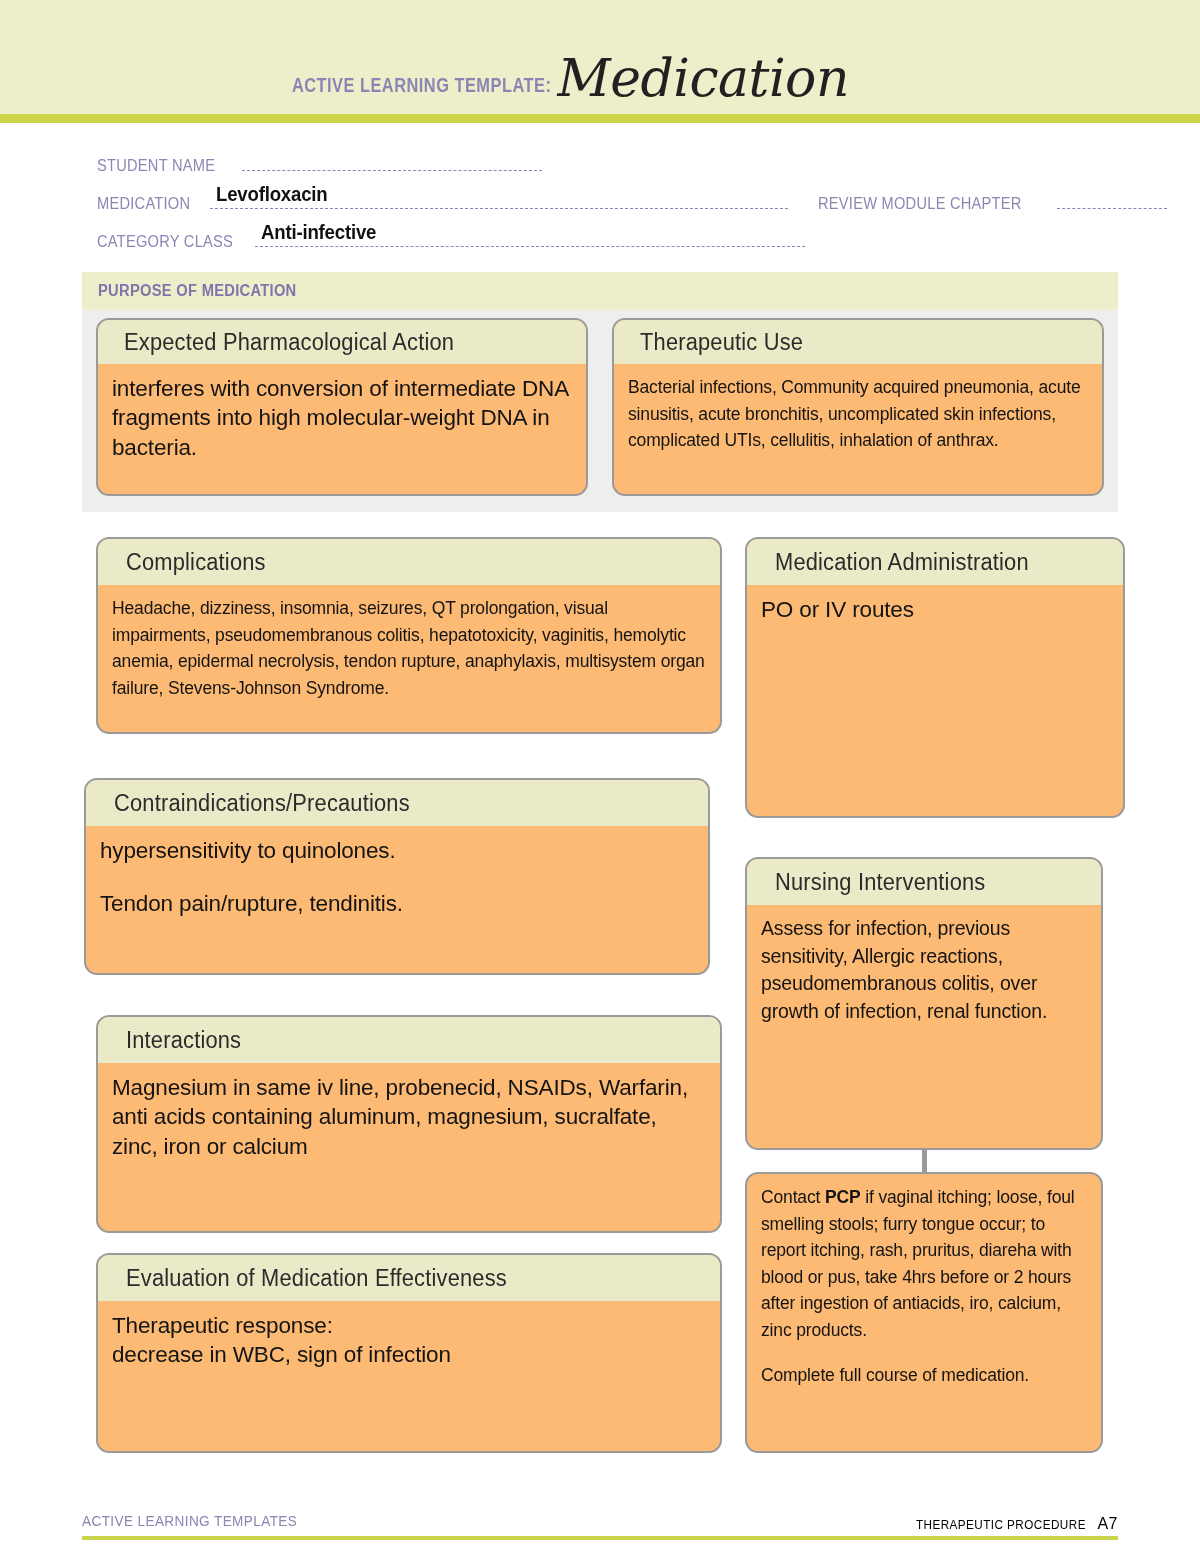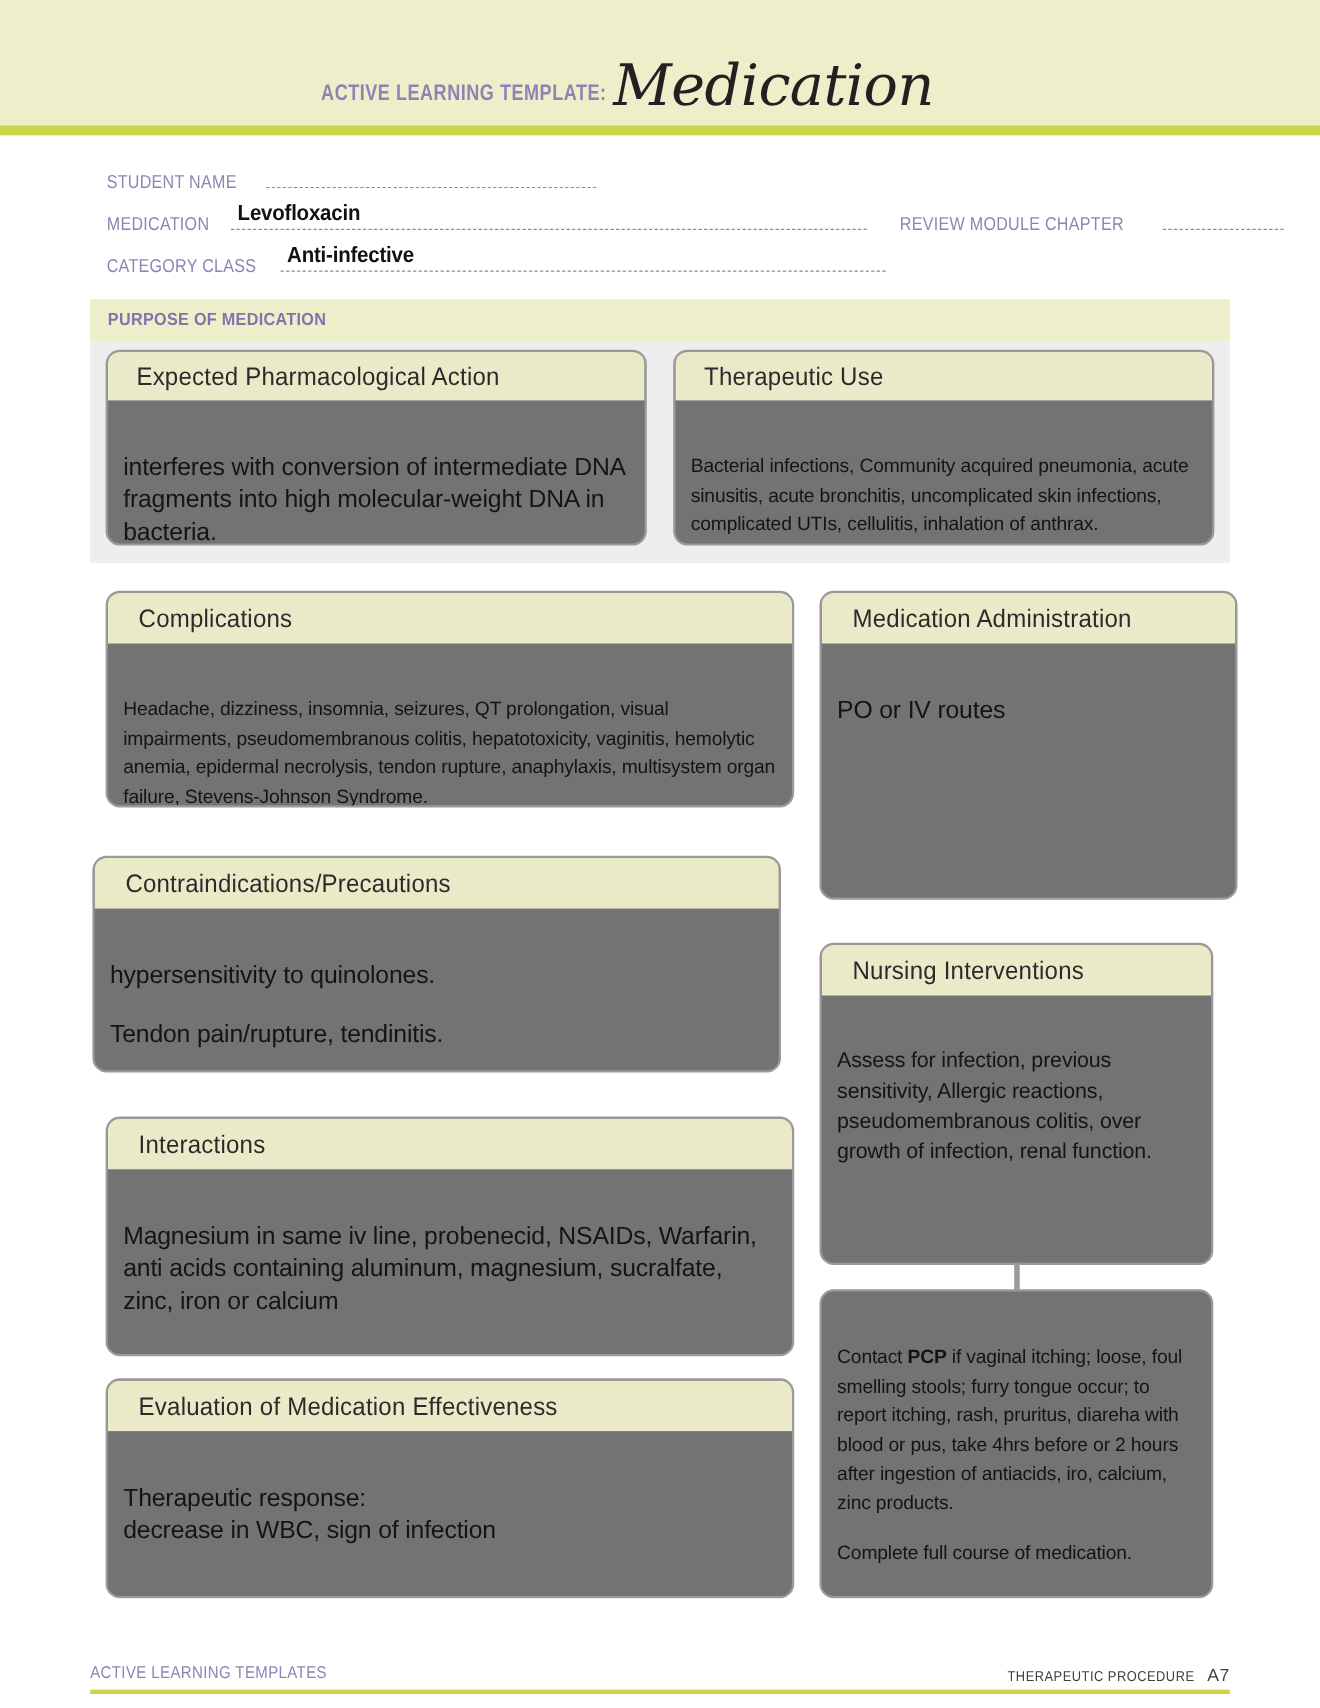--- a/index.html
+++ b/index.html
@@ -142,21 +142,21 @@
     font-weight: bold;
     color: #7d76ab;
     letter-spacing: 0.3px;
     transform: scaleX(0.92);
     transform-origin: left top;
   }
 
   
   .card {
     position: absolute;
-    background: #737373;
+    background: #fdba74;
     border: 2.2px solid #9a9a9a;
     border-radius: 13px;
     box-sizing: border-box;
     overflow: hidden;
   }
   .card-head {
     background: #eaeac8;
     box-sizing: border-box;
     display: flex;
     align-items: center;
@@ -166,21 +166,20 @@
     font-size: 23px;
     color: #2b2b2b;
     letter-spacing: 0.2px;
     transform: scaleX(0.95);
     transform-origin: left center;
     white-space: nowrap;
   }
   .card-body {
     padding: 10px 14px 0 14px;
     box-sizing: border-box;
-    margin-top: 36px;
   }
   .card-body p {
     margin: 0 0 0 0;
     color: #141414;
     letter-spacing: -0.15px;
   }
   .card-body p + p { margin-top: 1.05em; }
 
   
   .h-pur  { height: 44px; padding-left: 26px; }
@@ -233,21 +232,21 @@
     letter-spacing: 0.4px;
     transform: scaleX(0.88);
     transform-origin: left top;
     white-space: nowrap;
   }
   .footer-right {
     position: absolute;
     right: 82px;
     top: 1515px;
     font-size: 13px;
-    color: #404040;
+    color: #000000;
     letter-spacing: 0.5px;
     white-space: nowrap;
   }
   .footer-right .fr-label {
     transform: scaleX(0.9);
     display: inline-block;
     transform-origin: right top;
   }
   .footer-right .fr-page {
     font-size: 16px;

